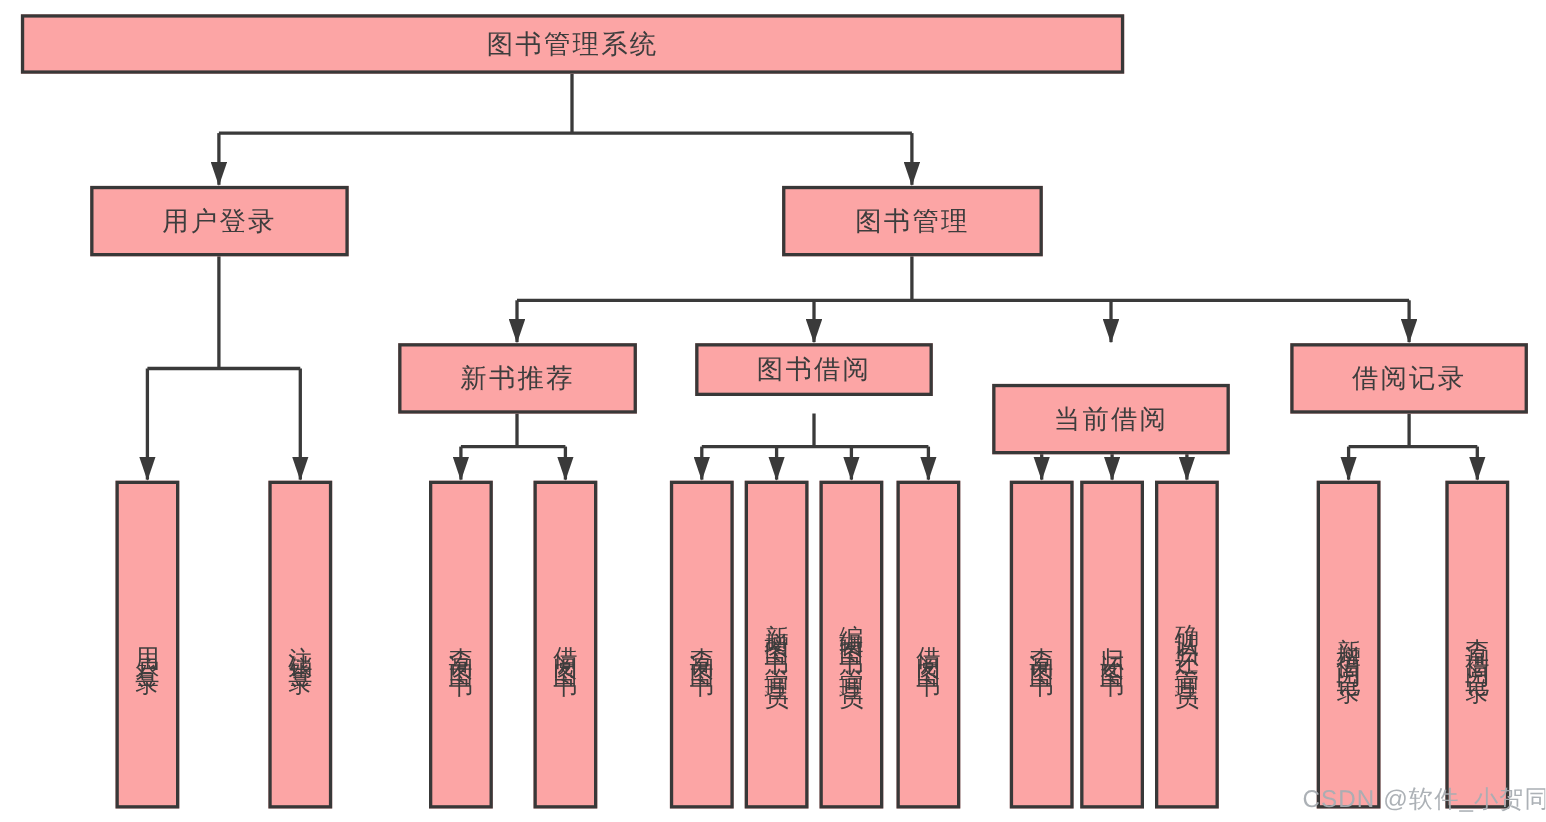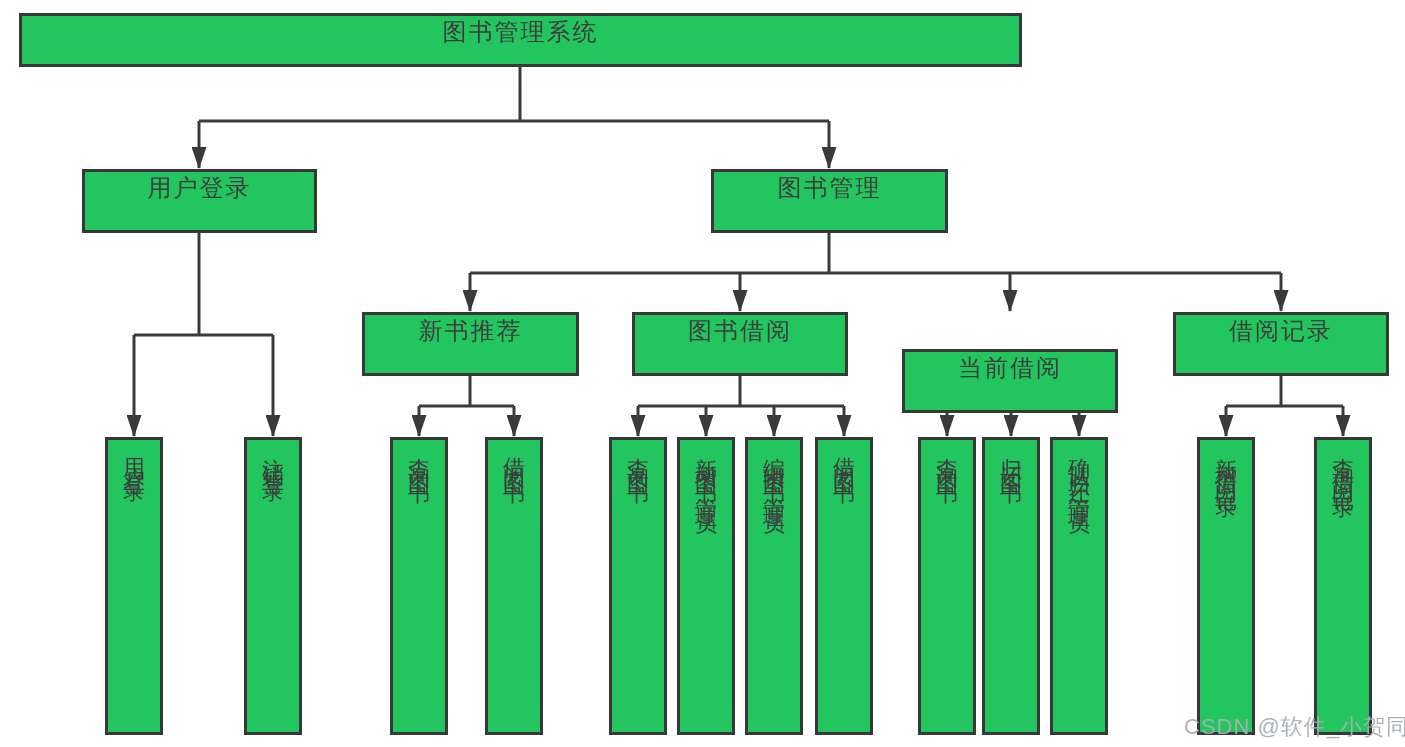--- a/index.html
+++ b/index.html
@@ -13,22 +13,23 @@
   }
   .stage svg.wires {
     position: absolute;
     left: 0; top: 0;
     width: 1405px; height: 747px;
   }
   .node {
     position: absolute;
     box-sizing: border-box;
     border: 3px solid #383838;
-    background: #22c55e;
+    background: #fca5a5;
     display: flex;
+    align-items: center;
     justify-content: center;
     color: #3d3d3d;
   }
   .h-label {
     font-size: 24px;
     letter-spacing: 2px;
     white-space: nowrap;
   }
   .leaf-label {
     writing-mode: vertical-rl;
@@ -110,21 +111,21 @@
   <div class="node" style="left:82px; top:169px; width:235px; height:64px;">
     <span class="h-label">用户登录</span>
   </div>
   <div class="node" style="left:362px; top:312px; width:217px; height:64px;">
     <span class="h-label">新书推荐</span>
   </div>
 
   <div class="node" style="left:711px; top:169px; width:237px; height:64px;">
     <span class="h-label">图书管理</span>
   </div>
-  <div class="node" style="left:632px; top:312px; width:216px; height:64px;">
+  <div class="node" style="left:632px; top:312px; width:216px; height:48px;">
     <span class="h-label">图书借阅</span>
   </div>
   <div class="node" style="left:902px; top:312px; width:216px; height:64px;margin-top:37px;">
     <span class="h-label">当前借阅</span>
   </div>
   <div class="node" style="left:1173px; top:312px; width:216px; height:64px;">
     <span class="h-label">借阅记录</span>
   </div>
 
   <div class="node" style="left:105px; top:437px; width:58px; height:298px;">

